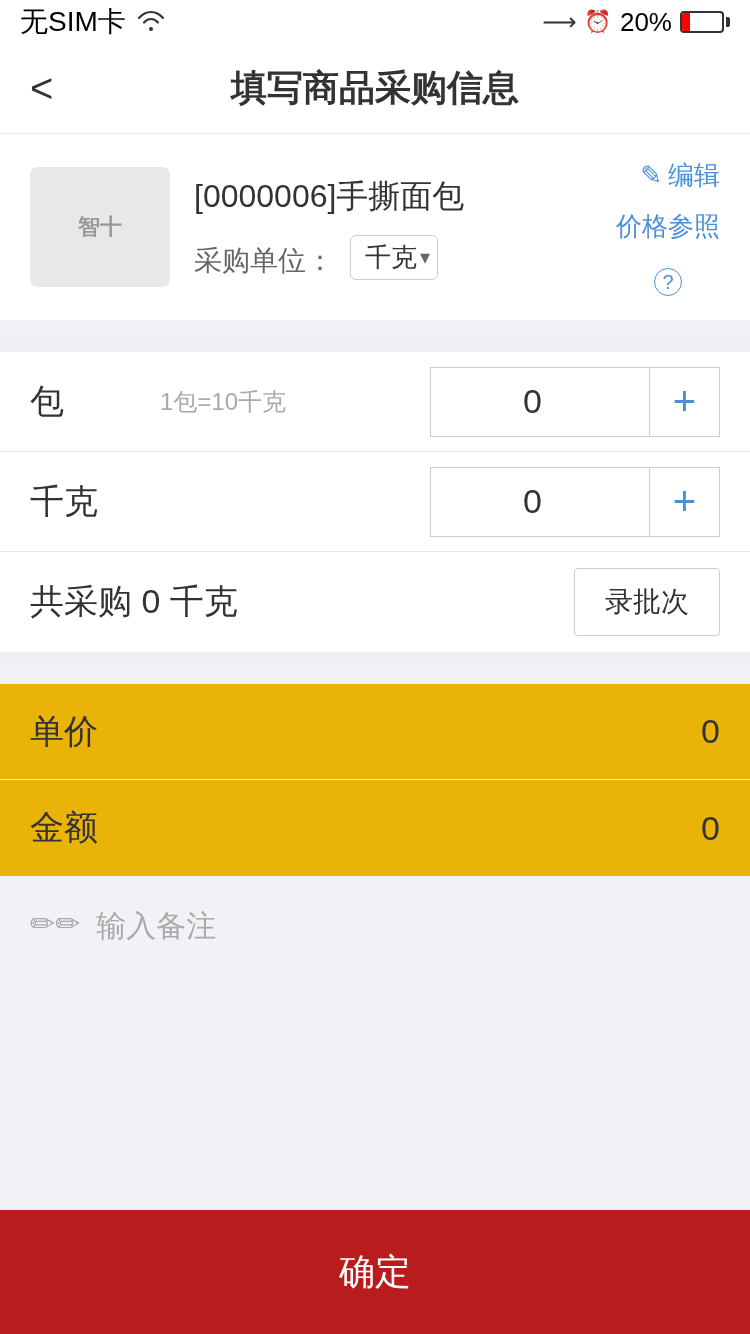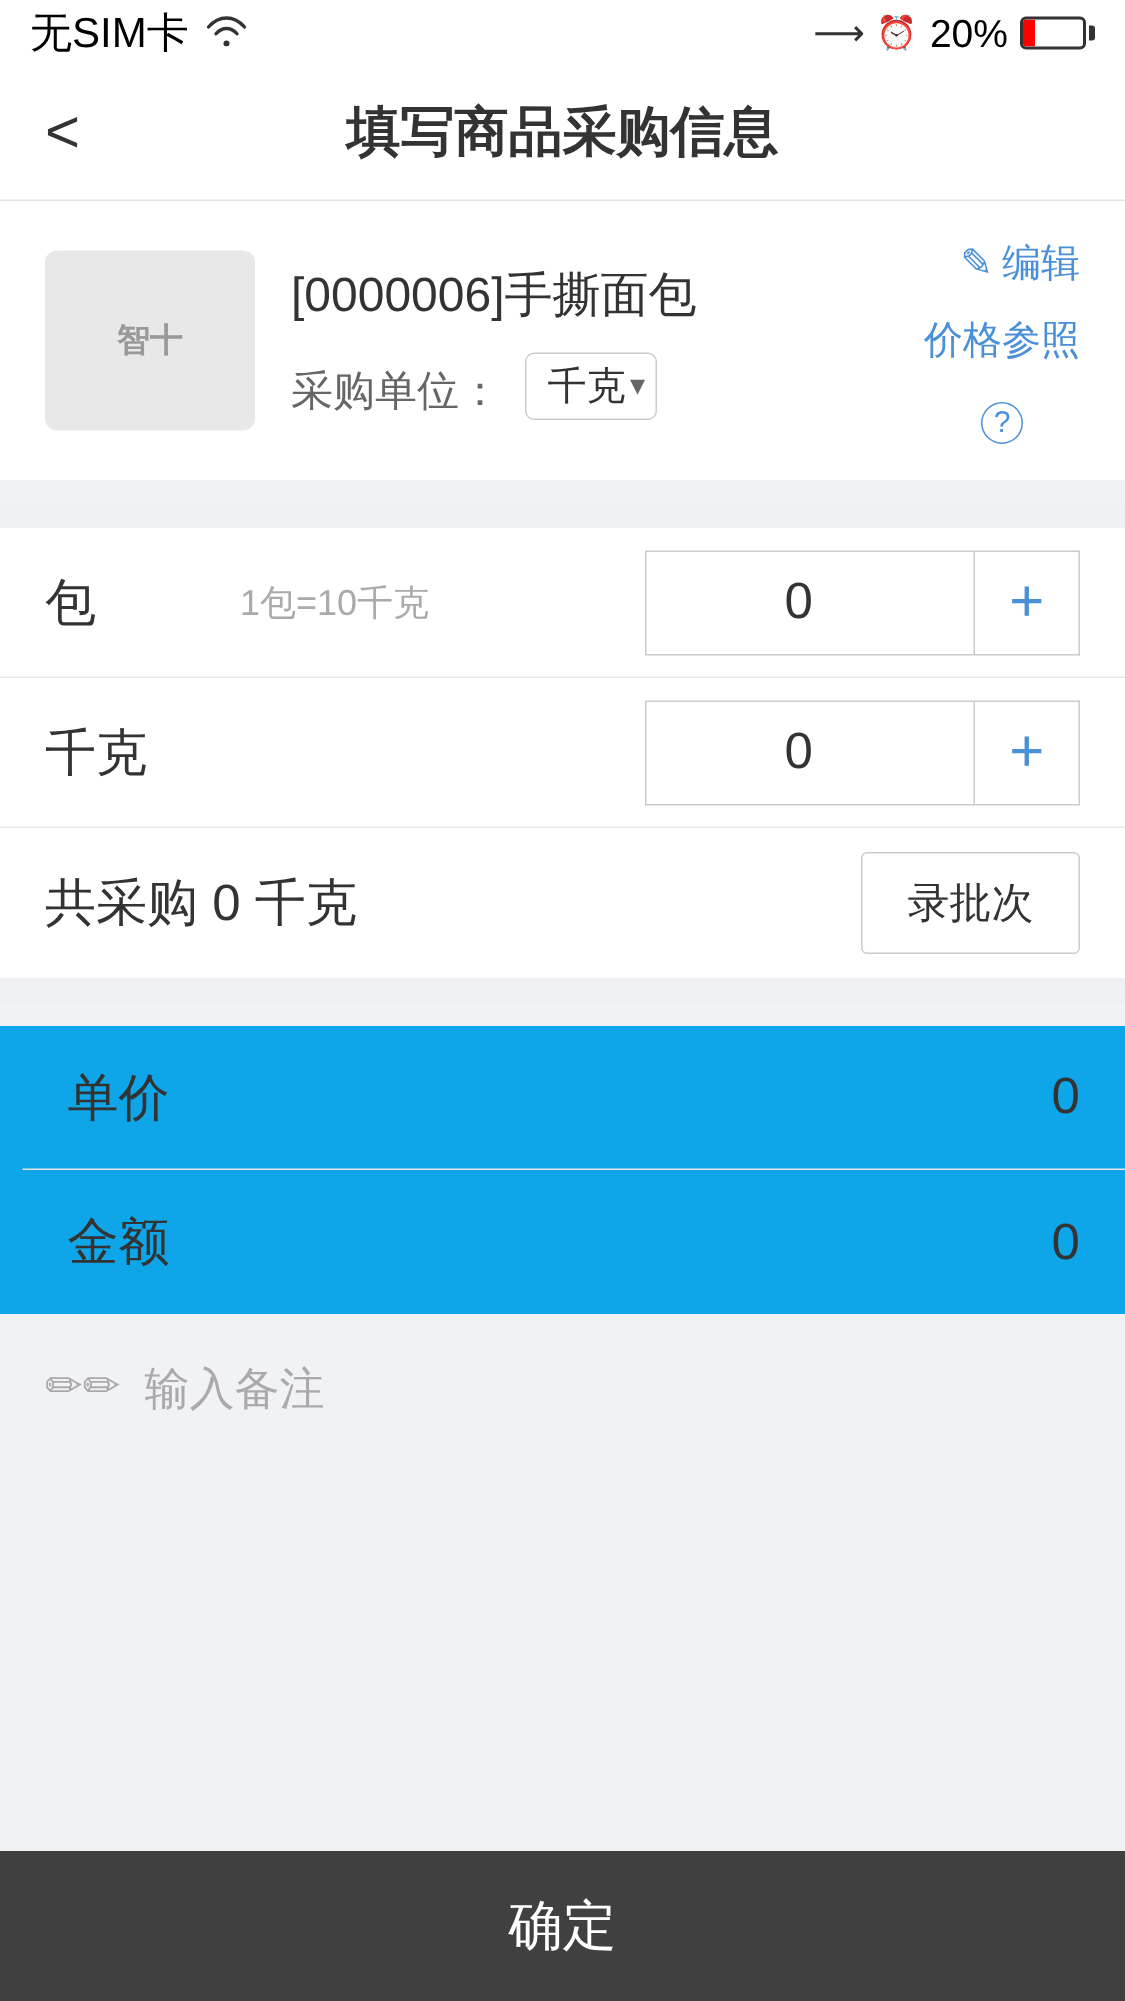--- a/index.html
+++ b/index.html
@@ -218,23 +218,22 @@
       padding: 14px 30px;
       font-size: 28px;
       color: #333;
       background: #fff;
       border-radius: 4px;
       cursor: pointer;
     }
 
     
     .info-section {
-      background: #0ea5e9;
+      background: #eab308;
       margin-top: 16px;
-      padding-left: 15px;
     }
     .info-row {
       display: flex;
       align-items: center;
       padding: 0 30px;
       height: 96px;
       border-bottom: 1px solid #e8e8e8;
     }
     .info-row:last-child {
       border-bottom: none;
@@ -263,22 +262,22 @@
       font-size: 30px;
       color: #aaa;
     }
 
     
     .confirm-btn {
       position: fixed;
       bottom: 0;
       left: 0;
       width: 750px;
-      height: 100px;
-      background: #404040;
+      height: 124px;
+      background: #b91c1c;
       color: #fff;
       font-size: 36px;
       font-weight: 500;
       display: flex;
       align-items: center;
       justify-content: center;
       cursor: pointer;
       border: none;
       outline: none;
       text-align: center;

